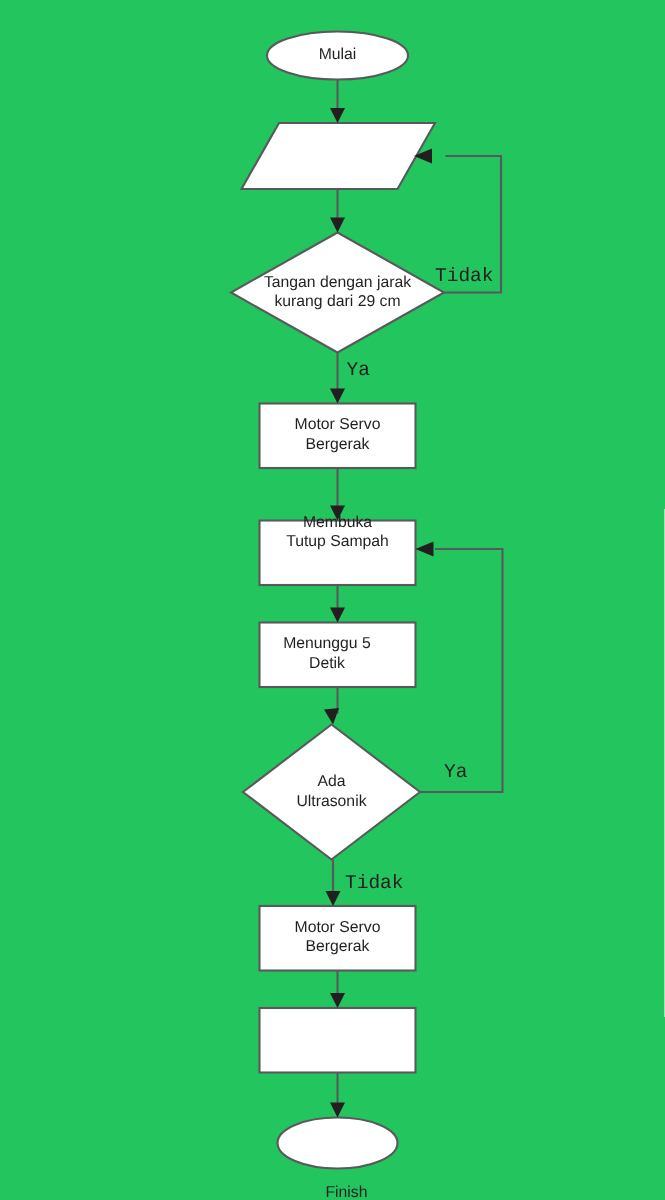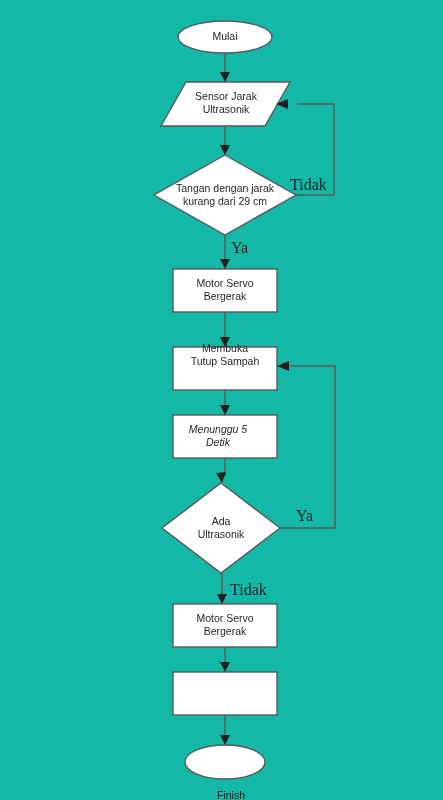--- a/index.html
+++ b/index.html
@@ -10,21 +10,21 @@
   body {
     width: 443px;
     height: 800px;
     font-family: "Liberation Sans", sans-serif;
     overflow: hidden;
   }
   #flowchart-root {
     position: relative;
     width: 443px;
     height: 800px;
-    background: #14b8a6;
+    background: #22c55e;
   }
   #flow-svg {
     position: absolute;
     top: 0;
     left: 0;
     width: 443px;
     height: 800px;
   }
   .node-text {
     position: absolute;
@@ -32,22 +32,22 @@
     color: #231f20;
     font-size: 10.5px;
     line-height: 13px;
     font-family: "Liberation Sans", sans-serif;
     white-space: pre-line;
     pointer-events: none;
   }
   .edge-label {
     position: absolute;
     color: #231f20;
-    font-size: 16px;
-    font-family: Liberation Serif, serif;
+    font-size: 13px;
+    font-family: Liberation Mono, monospace;
     white-space: nowrap;
   }
   .shape-stroke {
     fill: #ffffff;
     stroke: #59595c;
     stroke-width: 1.4;
   }
   .conn {
     stroke: #59595c;
     stroke-width: 1.4;
@@ -114,33 +114,31 @@
 
     <line class="conn" x1="225" y1="647" x2="225" y2="665"></line>
     <polygon class="arrowhead" points="225,672 220,662 230,662"></polygon>
 
     <line class="conn" x1="225" y1="715" x2="225" y2="738"></line>
     <polygon class="arrowhead" points="225,745 220,735 230,735"></polygon>
   </svg>
 
   <div class="node-text" style="left:178px; top:30px; width:94px;">Mulai</div>
 
-  <div class="node-text" style="left:176px; top:90px; width:100px;">Sensor Jarak
-Ultrasonik</div>
 
   <div class="node-text" style="left:160px; top:182px; width:130px;">Tangan dengan jarak
 kurang dari 29 cm</div>
 
   <div class="node-text" style="left:175px; top:277px; width:100px;">Motor Servo
 Bergerak</div>
 
   <div class="node-text" style="left:175px; top:342px; width:100px;">Membuka
 Tutup Sampah</div>
 
-  <div class="node-text" style="left:175px; top:423px; width:86px;font-style:italic;">Menunggu 5
+  <div class="node-text" style="left:175px; top:423px; width:86px;">Menunggu 5
 Detik</div>
 
   <div class="node-text" style="left:171px; top:515px; width:100px;">Ada
 Ultrasonik</div>
 
   <div class="node-text" style="left:175px; top:612px; width:100px;">Motor Servo
 Bergerak</div>
 
 
   <div class="node-text" style="left:185px; top:789px; width:92px;">Finish</div>

